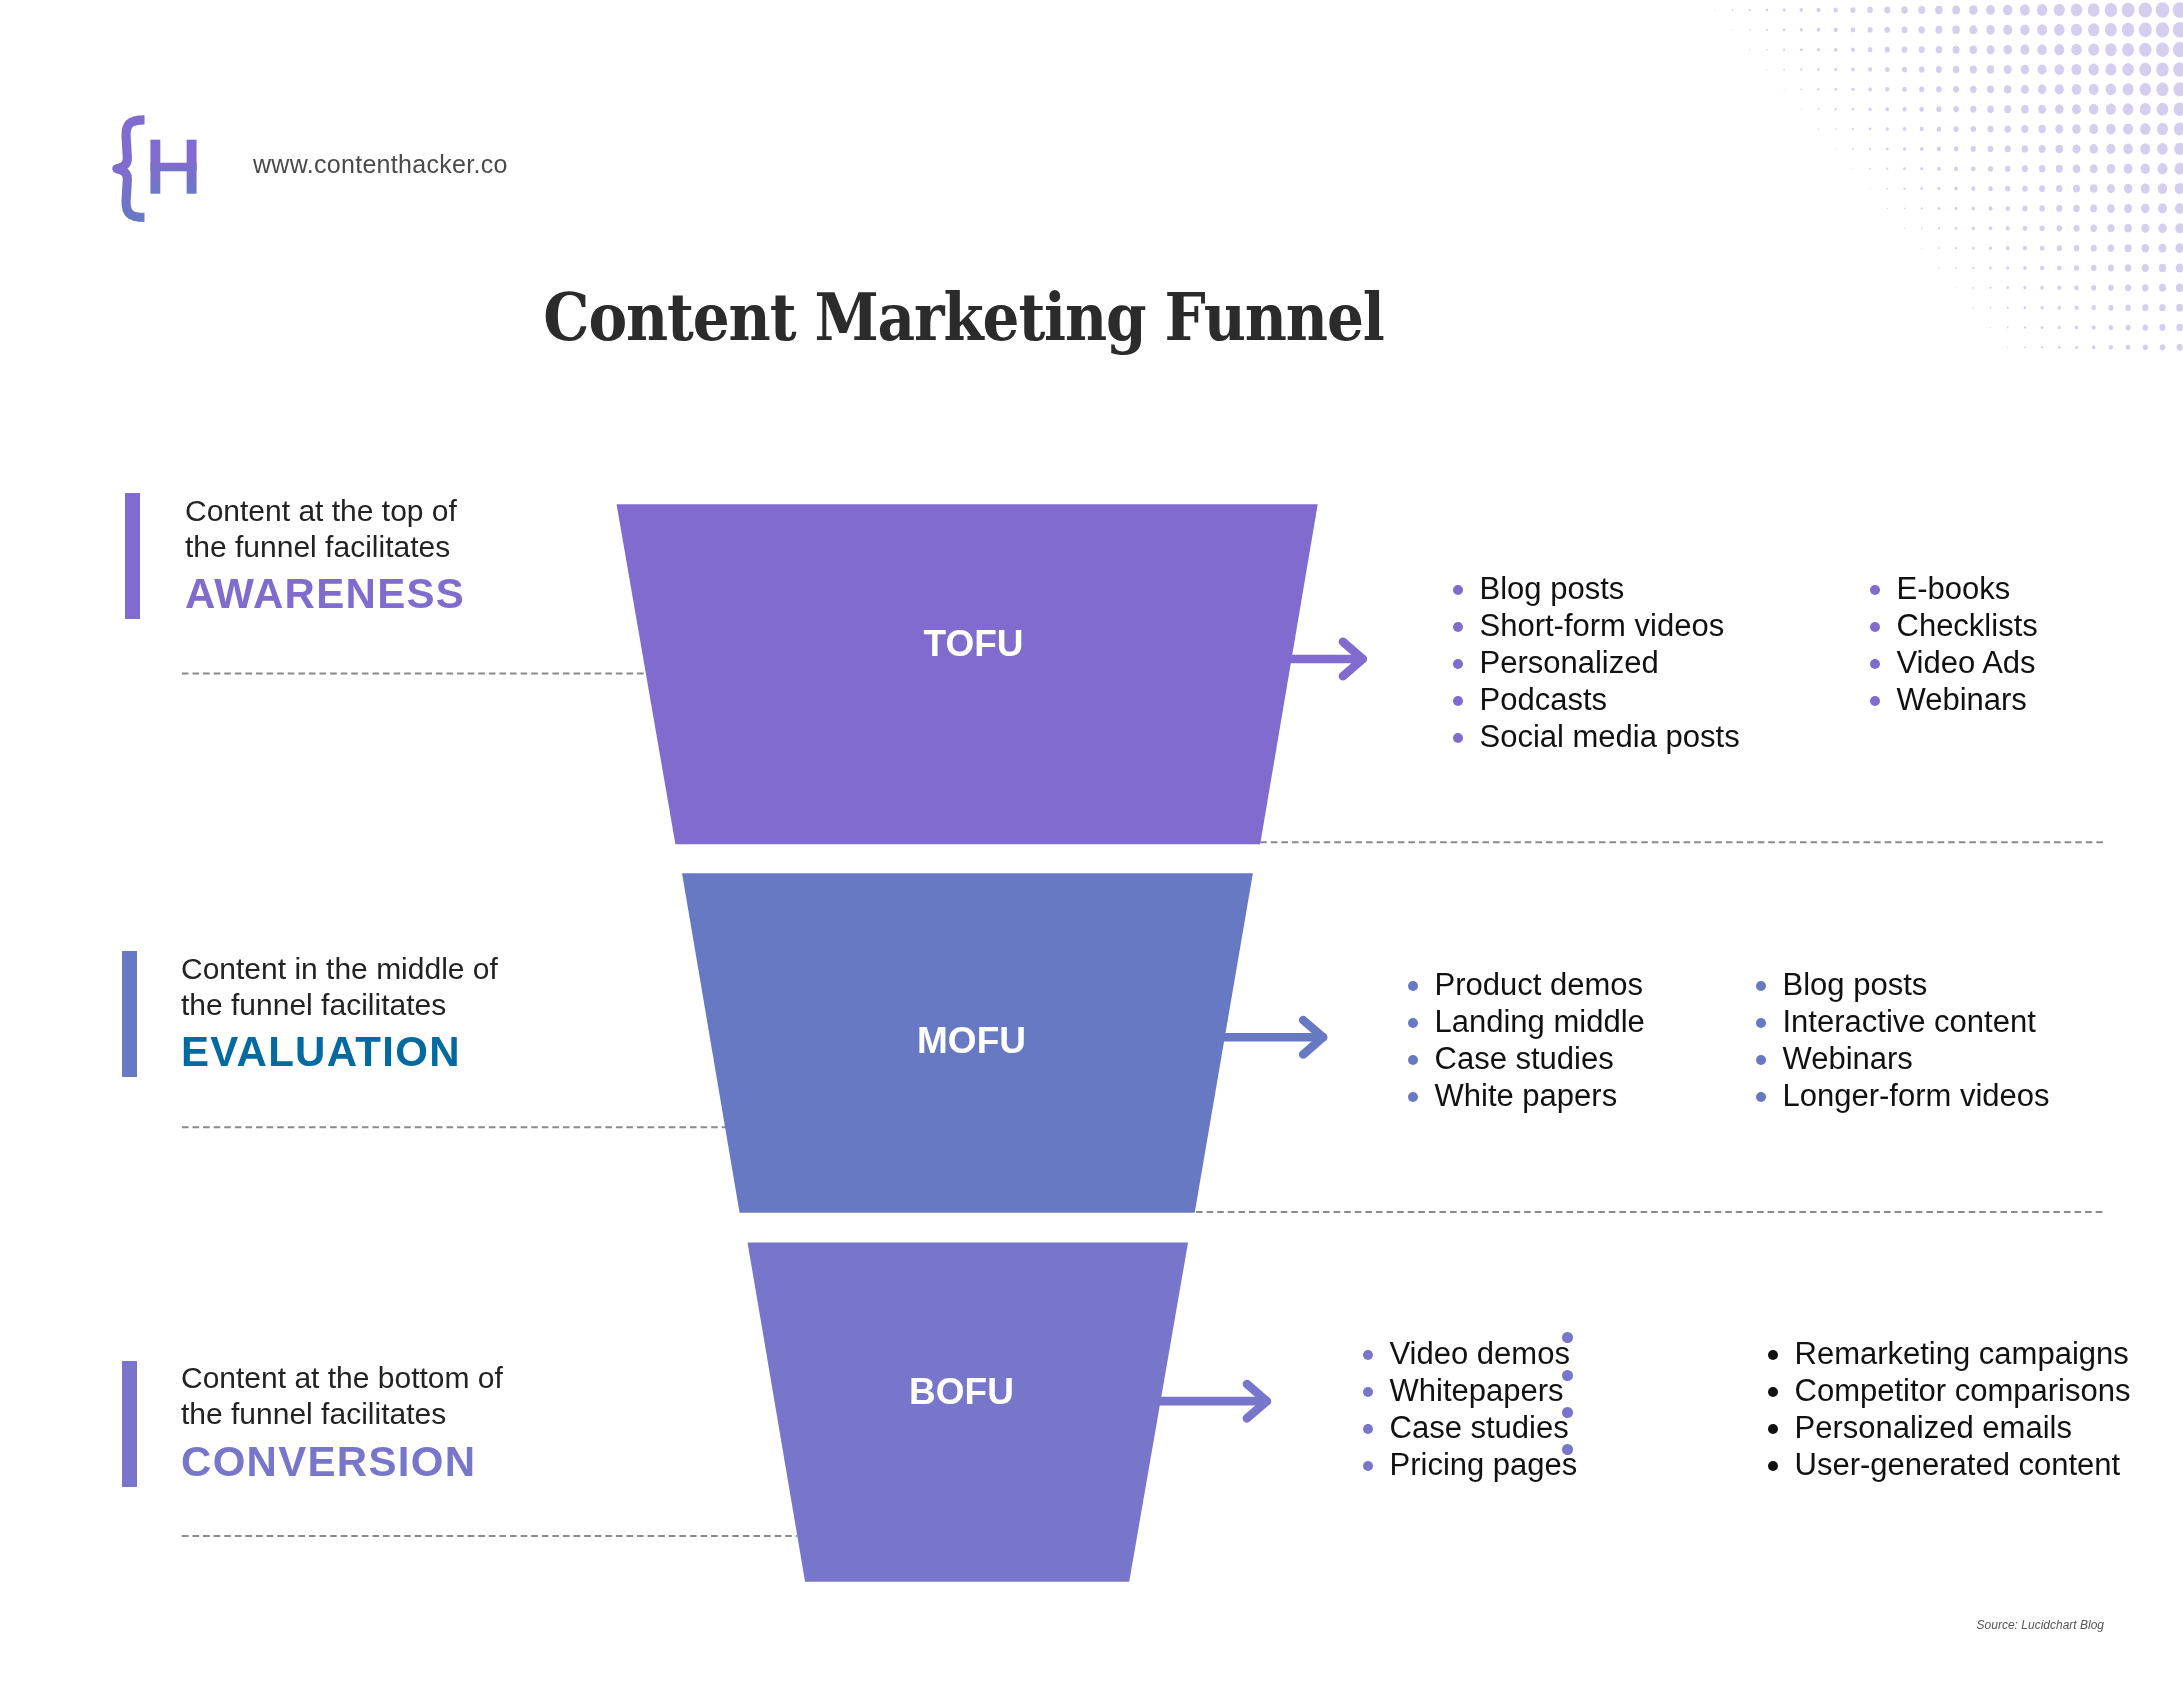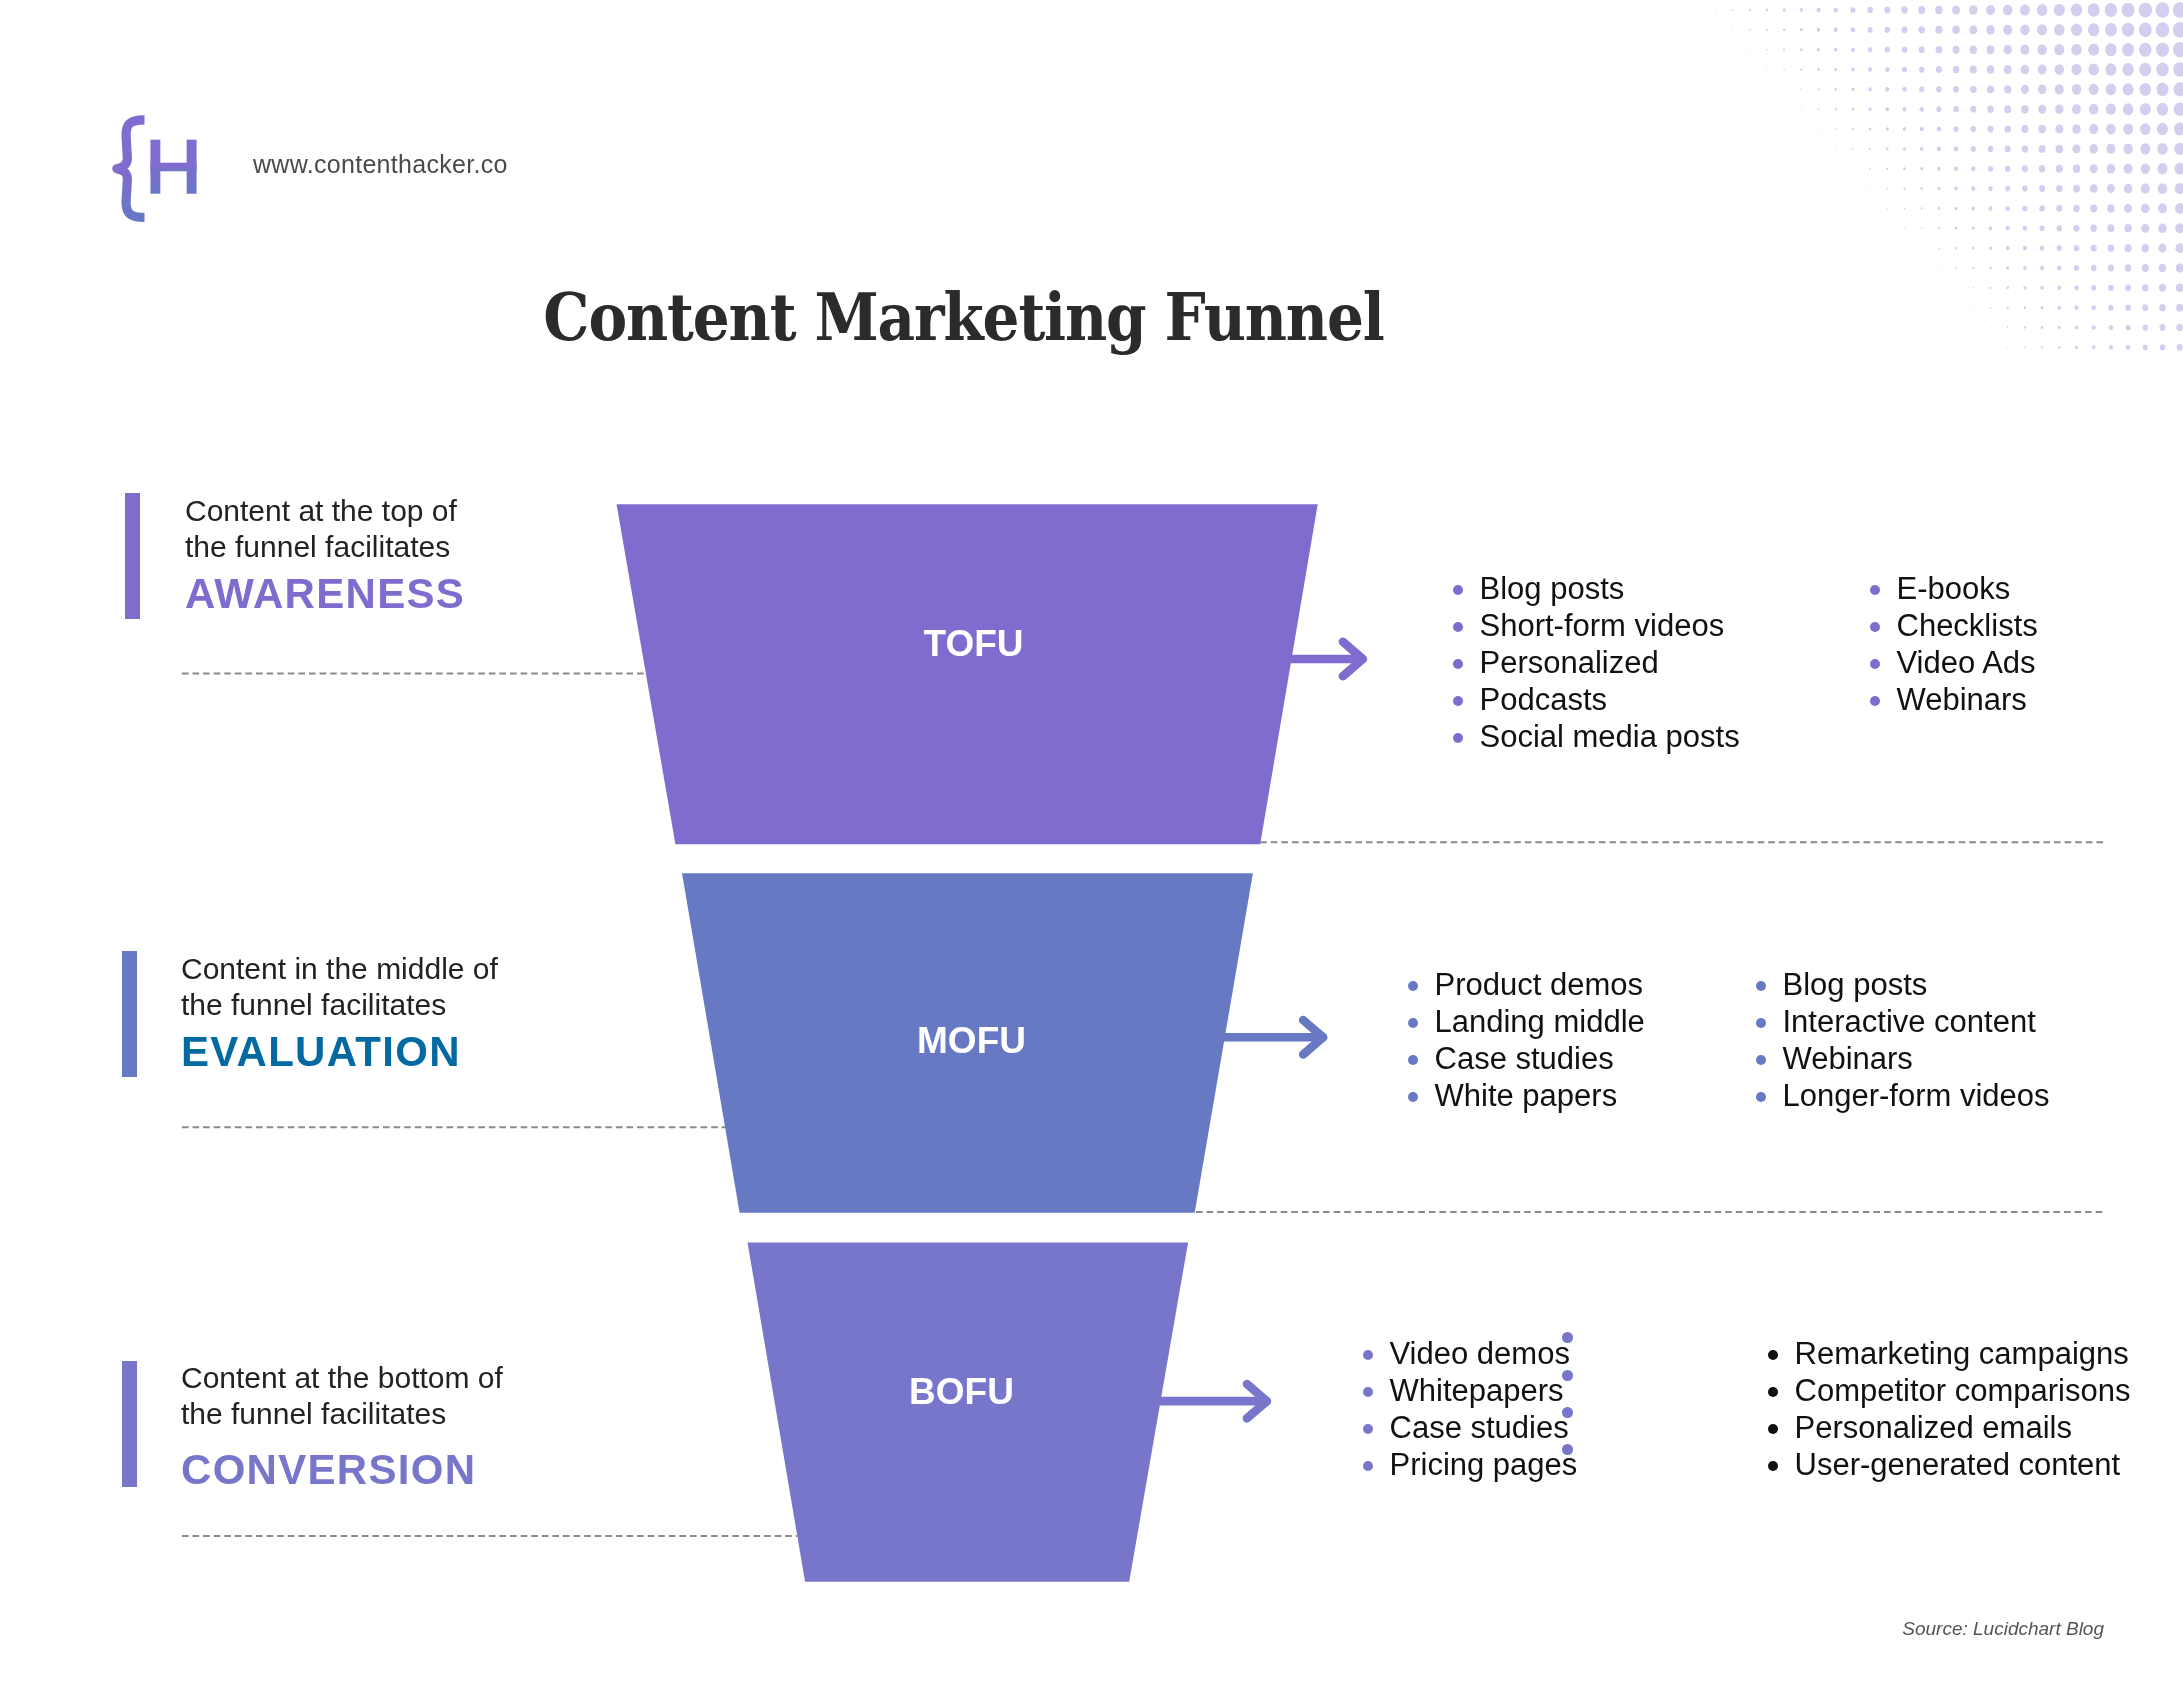--- a/index.html
+++ b/index.html
@@ -12,21 +12,21 @@
   .title span { display:inline-block; transform:scaleX(0.88); transform-origin:center; }
   .stage-bar { width:14.6px; height:126px; }
   .stage-desc { font-size:30px; line-height:36px; color:#222222; white-space:nowrap; }
   .stage-key { font-size:42px; font-weight:bold; letter-spacing:1.3px; white-space:nowrap; }
   #funnel-svg { position:absolute; left:0; top:0; width:2183px; height:1687px; }
   .funnel-label { font-size:37px; font-weight:bold; color:#ffffff; text-align:center; width:397px; }
   ul.items { list-style:none; margin:16px; padding:0; position:absolute; }
   ul.items li { position:relative; font-size:31px; line-height:37px; color:#111111; padding-left:26.5px; white-space:nowrap; }
   ul.items li .dot { position:absolute; left:0; top:14.6px; width:10px; height:10px; border-radius:50%; }
   .stray-dot { position:absolute; width:10.6px; height:10.6px; border-radius:50%; background:#7876cb; }
-  .source { right:79px; top:1618px; font-size:19px; font-style:italic; color:#555555; white-space:nowrap; }
+  .source { right:79px; top:1618px; font-size:12px; font-style:italic; color:#555555; white-space:nowrap; }
 </style>
 </head>
 <body>
 
 <svg id="dots" xmlns="http://www.w3.org/2000/svg" viewBox="0 0 3300 2550" width="2183" height="1687">
     <ellipse cx="3295" cy="15" rx="10.4" ry="11.700000000000001" fill="#d6ceee"></ellipse>
     <ellipse cx="3269" cy="15" rx="10.4" ry="11.700000000000001" fill="#d6ceee"></ellipse>
     <ellipse cx="3243" cy="15" rx="10.192" ry="11.466000000000001" fill="#d6ceee"></ellipse>
     <ellipse cx="3217" cy="15" rx="9.8176" ry="11.0448" fill="#d6ceee"></ellipse>
     <ellipse cx="3191" cy="15" rx="9.443200000000001" ry="10.6236" fill="#d6ceee"></ellipse>
@@ -443,21 +443,21 @@
   <div>Content in the middle of</div>
   <div>the funnel facilitates</div>
 </div>
 <div class="abs stage-key" style="left:181px; top:1028px; color:#0369a1;">EVALUATION</div>
 
 <div class="abs stage-bar" style="left:122px; top:1361px; background:#7876cb;"></div>
 <div class="abs stage-desc" style="left:181px; top:1360px;">
   <div>Content at the bottom of</div>
   <div>the funnel facilitates</div>
 </div>
-<div class="abs stage-key" style="left:181px; top:1438px; color:#7876cb;margin-top:8px;">CONVERSION</div>
+<div class="abs stage-key" style="left:181px; top:1438px; color:#7876cb;">CONVERSION</div>
 
 <ul class="items" style="left:1437px; top:554px;">
     <li><span class="dot" style="background: rgb(127, 108, 206);"></span><span>Blog posts</span></li>
     <li><span class="dot" style="background: rgb(127, 108, 206);"></span><span>Short-form videos</span></li>
     <li><span class="dot" style="background: rgb(127, 108, 206);"></span><span>Personalized</span></li>
     <li><span class="dot" style="background: rgb(127, 108, 206);"></span><span>Podcasts</span></li>
     <li><span class="dot" style="background: rgb(127, 108, 206);"></span><span>Social media posts</span></li>
   </ul>
 <ul class="items" style="left:1854px; top:554px;">
     <li><span class="dot" style="background: rgb(127, 108, 206);"></span><span>E-books</span></li>

